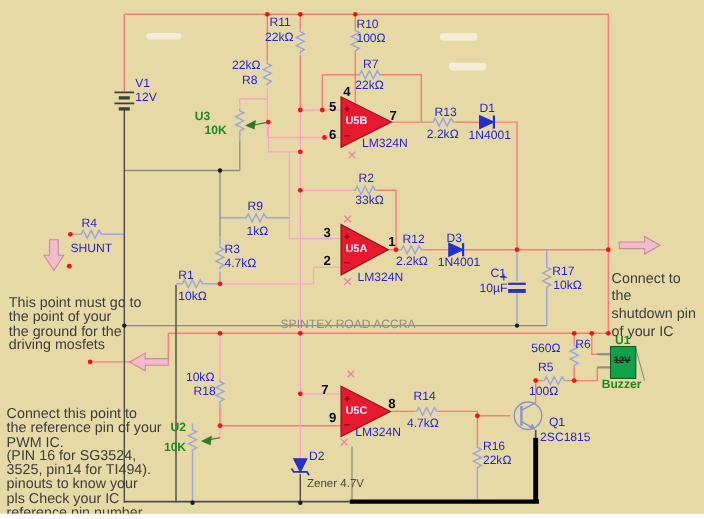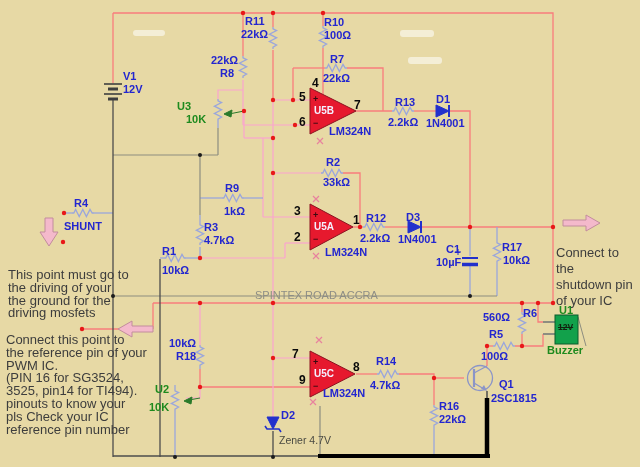--- a/index.html
+++ b/index.html
@@ -22,21 +22,21 @@
   .rz{stroke:var(--wire-lead);stroke-width:1.3;fill:none;}
   .dotr{fill:var(--dot-red);}
   .dotb{fill:var(--dot-black);}
   .tri{fill:var(--opamp);stroke:#8c1220;stroke-width:1;}
   .dio{fill:var(--diode-blue);stroke:var(--diode-blue);}
   .diol{stroke:var(--diode-blue);fill:none;}
   .xmk{stroke:#e8829e;stroke-width:1.2;fill:none;}
   .arrow{fill:var(--arrow-pink);stroke:var(--arrow-edge);stroke-width:1;}
   .smudge{fill:rgba(255,255,255,.55);}
   span{position:absolute;white-space:nowrap;}
-  .lbl{color:var(--label-blue);font-size:11px;font-weight:bold;}
+  .lbl{color:var(--label-blue);font-size:11px;font-weight:normal;}
   .grn{color:var(--label-green);font-size:11px;font-weight:bold;}
   .pin{color:#0a0a0a;font-size:12px;font-weight:bold;}
   .opname{color:#f4f0ff;font-size:10px;font-weight:bold;}
   .opsign{color:#3b0b10;font-size:9px;font-weight:bold;}
   .note{position:absolute;color:var(--note-gray);font-size:13px;line-height:12.8px;margin-top:20px;}
   .wm{color:var(--wm-gray);font-size:11px;}
   .zlbl{color:#4a4a42;font-size:10.5px;}
   .buzmark{color:#12230f;font-size:8.5px;font-weight:bold;text-decoration:line-through;}
   .botstrip{position:absolute;left:0;bottom:0;width:640px;height:5px;background:#fff;}
 </style>
@@ -363,26 +363,26 @@
   <span class="buzmark" style="left:558px;top:322px">12V</span>
   <span class="grn" style="left:547px;top:344px">Buzzer</span>
 
   <span class="lbl" style="left:281px;top:409px">D2</span>
   <span class="zlbl" style="left:279px;top:434px">Zener 4.7V</span>
 
   <span class="wm" style="left:255px;top:289px">SPINTEX ROAD ACCRA</span>
 
   <div class="note" style="left:8px;top:249px;width:122px;">
     <div>This point must go to</div>
-    <div>the driving of your</div>
+    <div>the point of your</div>
     <div>the ground for the</div>
     <div>driving mosfets</div>
   </div>
 
-  <div class="note" style="left:6px;top:314px;width:158px">
+  <div class="note" style="left:6px;top:350px;width:158px">
     <div>Connect this point to</div>
     <div>the reference pin of your</div>
     <div>PWM IC.</div>
     <div>(PIN 16 for SG3524,</div>
     <div>3525, pin14 for TI494).</div>
     <div>pinouts to know your</div>
     <div>pls Check your IC</div>
     <div>reference pin number</div>
   </div>
 

